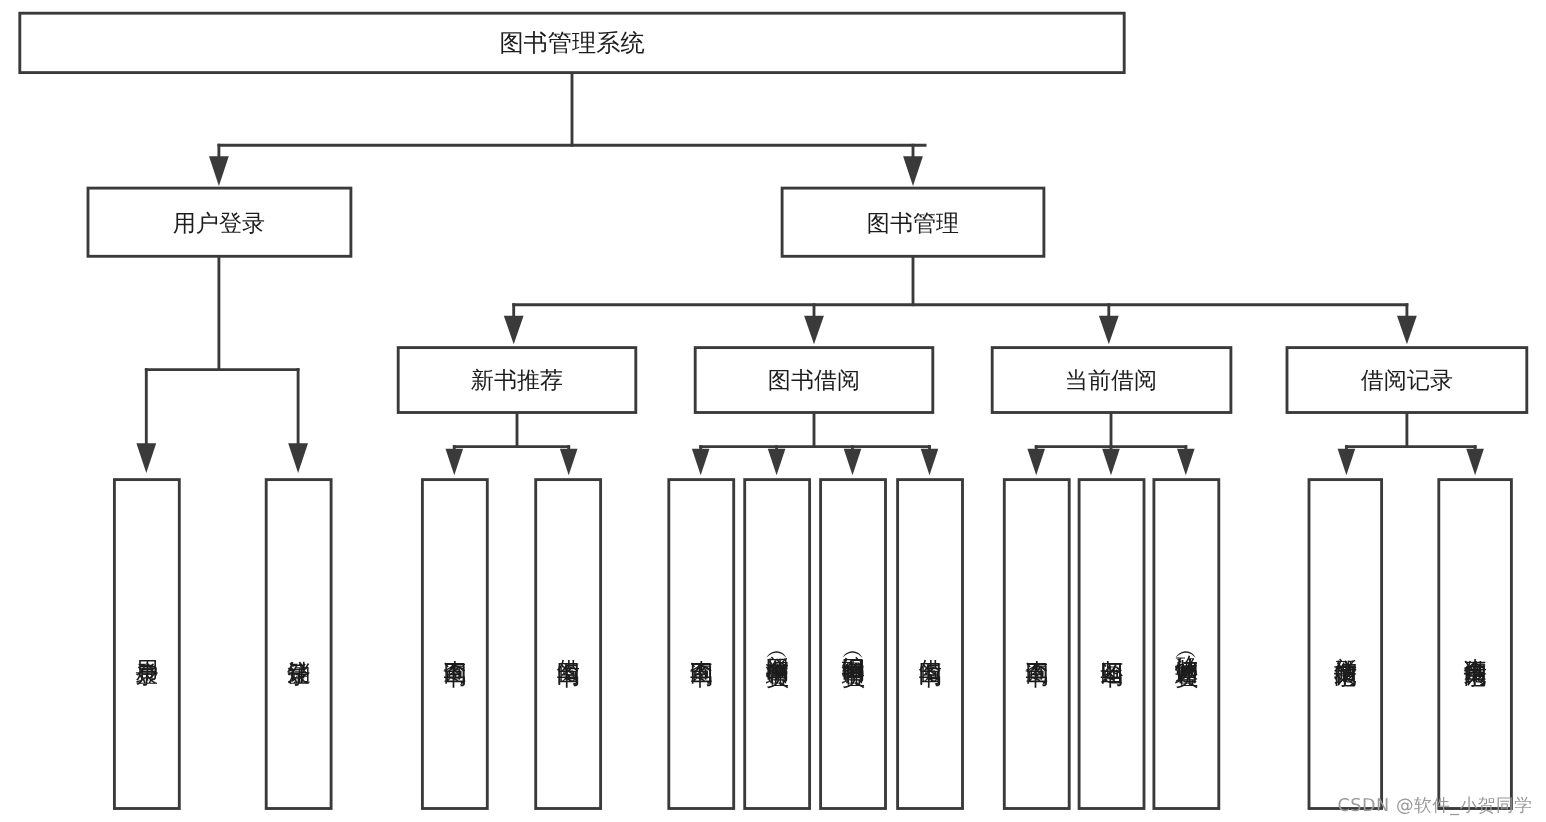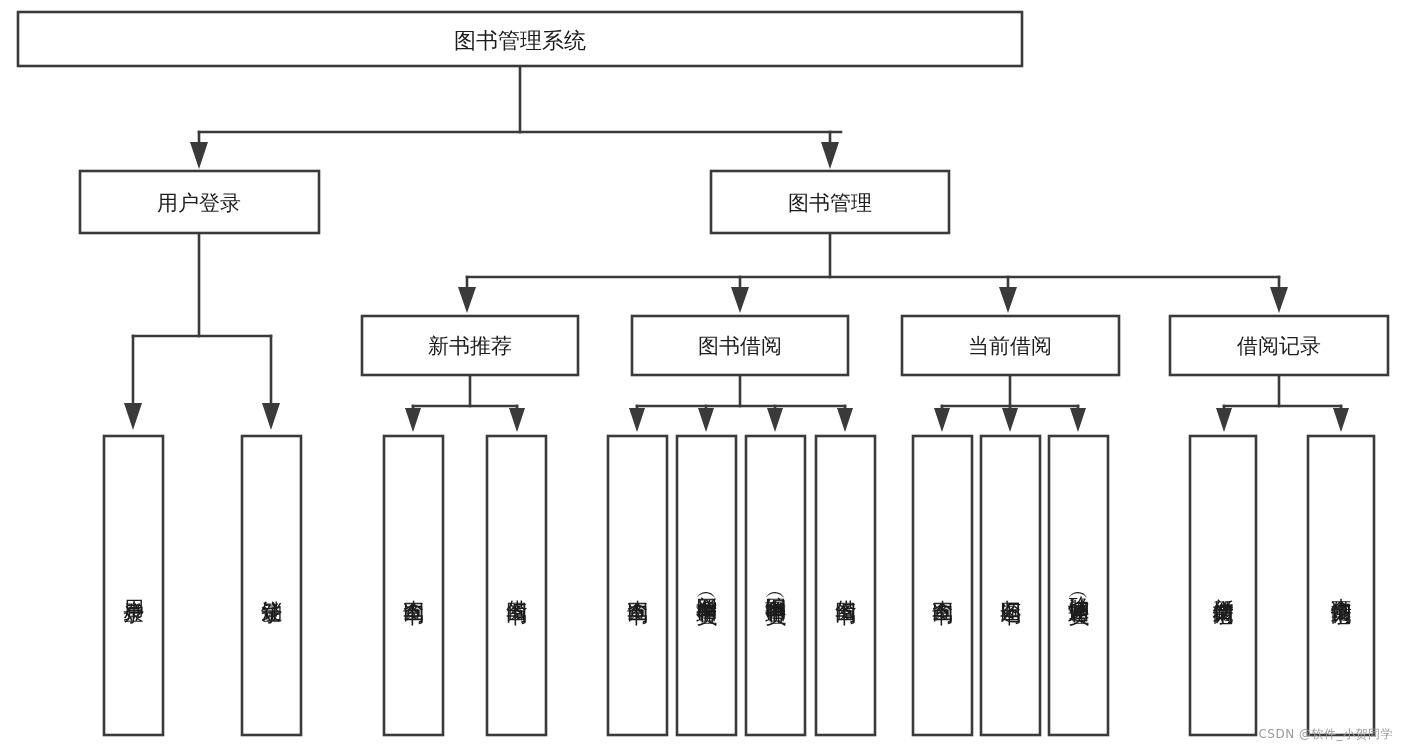--- a/index.html
+++ b/index.html
@@ -66,21 +66,21 @@
     align-items: center;
     justify-content: center;
     white-space: nowrap;
     pointer-events: none;
   }
   .watermark {
     position: absolute;
     right: 12px;
     bottom: 4px;
     font-family: "DejaVu Sans", "Liberation Sans", sans-serif;
-    font-size: 12px;
+    font-size: 16px;
     color: #9a9a9a;
     letter-spacing: 0.5px;
     white-space: nowrap;
   }
 </style>
 </head>
 <body>
 
 <div id="diagram-root">
 

